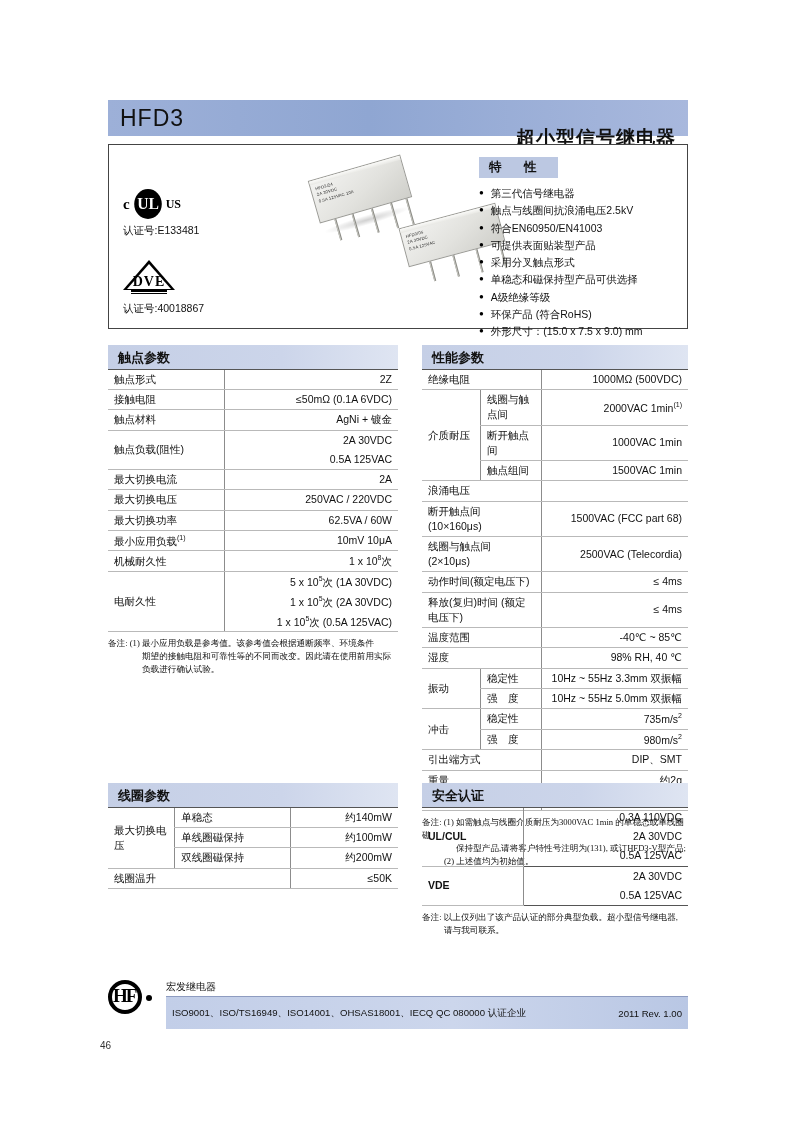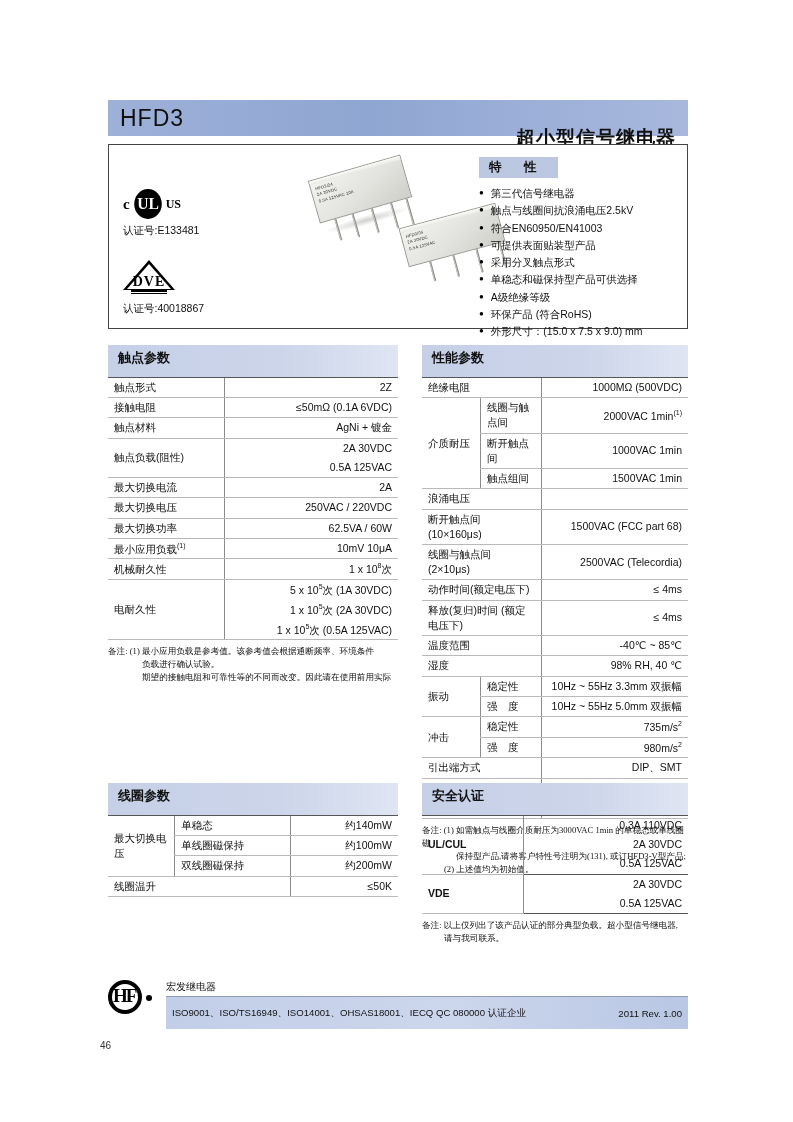--- a/index.html
+++ b/index.html
@@ -99,21 +99,21 @@
   .feat-item {
     display: flex; align-items: flex-start; gap: 7px;
     font-size: 10.5px; line-height: 1.55; color: #111; margin-bottom: 1px;
   }
   .bullet { font-size: 8px; line-height: 1.9; color: #000; }
 
   
   .sec-head {
     background: linear-gradient(to right,#c5cfe6 0%, #ccd5ea 60%, #dfe5f2 100%);
     font-size: 13px; font-weight: bold; color: #111;
-    padding: 4px 0 4px 10px; height: 32px;
+    padding: 4px 0 4px 10px; height: 24px;
   }
 
   
   table.spec { border-collapse: collapse; width: 100%; font-size: 10.5px; }
   table.spec td {
     border-bottom: 1px solid #b9b9b9; padding: 2px 6px; color: #111;
     line-height: 1.45; vertical-align: middle;
   }
   td.lbl { text-align: left; }
   td.val { text-align: right; }
@@ -322,21 +322,21 @@
             <td class="val vline noborder-b">5 x 10<sup class="fn">5</sup>次  (1A 30VDC)</td>
           </tr>
           <tr>
             <td class="val vline noborder-b">1 x 10<sup class="fn">5</sup>次  (2A 30VDC)</td>
           </tr>
           <tr>
             <td class="val vline">1 x 10<sup class="fn">5</sup>次  (0.5A 125VAC)</td>
           </tr>
         </tbody>
       </table>
-    <div class="note" id="contact-note"><span class="nlabel">备注:</span> <span>(1) 最小应用负载是参考值。该参考值会根据通断频率、环境条件</span><span class="note-ind">负载进行确认试验。</span><span class="note-ind">期望的接触电阻和可靠性等的不同而改变。因此请在使用前用实际</span></div>
+    <div class="note" id="contact-note"><span class="nlabel">备注:</span> <span>(1) 最小应用负载是参考值。该参考值会根据通断频率、环境条件</span><span class="note-ind">期望的接触电阻和可靠性等的不同而改变。因此请在使用前用实际</span><span class="note-ind">负载进行确认试验。</span></div>
   </div>
 
   <div class="panel-perf">
     <div class="sec-head">性能参数</div>
     <table class="spec" id="perf-table">
         <tbody>
           <tr>
             <td class="lbl toprule" rowspan="1" colspan="2" style="width:45%">绝缘电阻</td>
             <td class="val vline toprule">1000MΩ (500VDC)</td>
           </tr>

